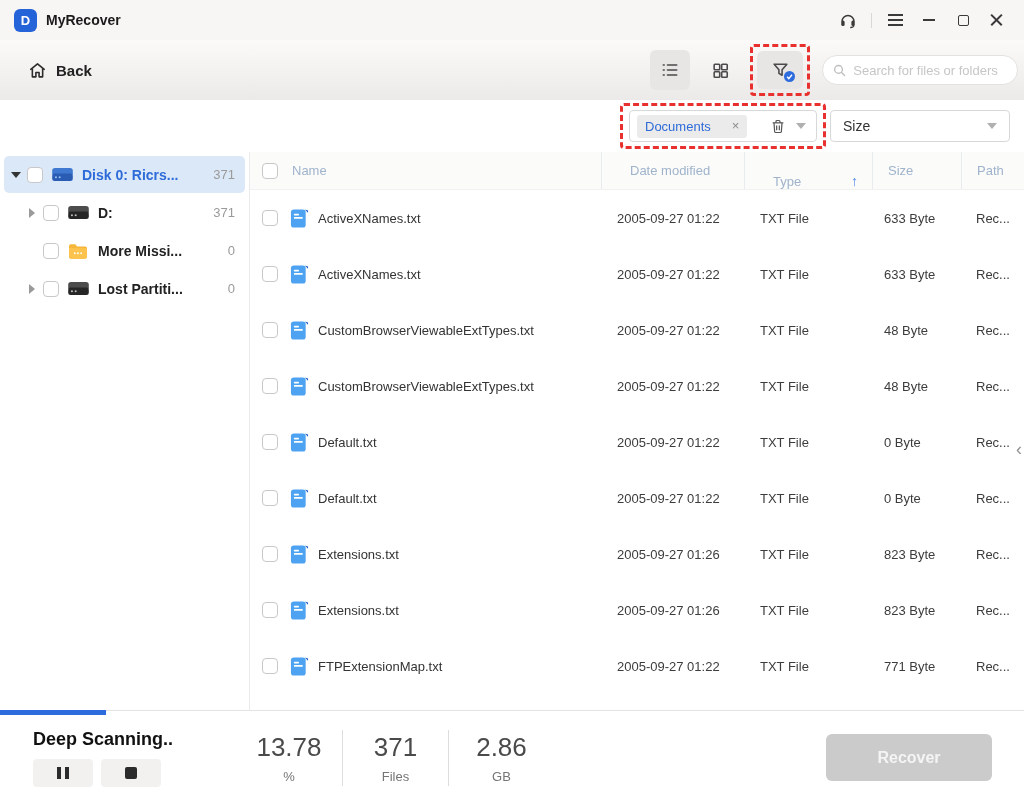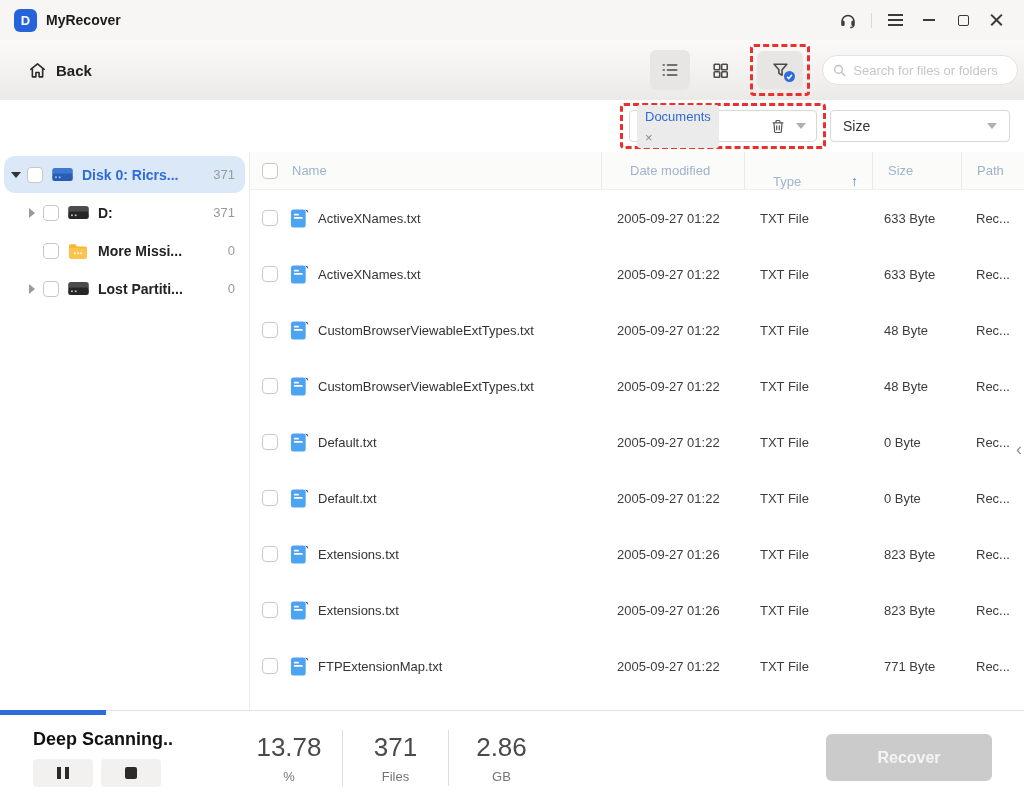--- a/index.html
+++ b/index.html
@@ -35,32 +35,32 @@
   .filter-btn { width:46px; height:38px; border-radius:6px; background:#e8e6e4; display:flex; align-items:center; justify-content:center; position:relative; }
   .filter-badge { position:absolute; right:8px; bottom:7px; width:11px; height:11px; border-radius:50%; background:#2e6bdc; display:flex; align-items:center; justify-content:center; }
   .search-box { width:196px; height:30px; border:1px solid #e3e2e0; border-radius:15px; background:#fff; display:flex; align-items:center; padding:0 10px; margin-left:12px; }
   .search-box input { border:none; outline:none; font-size:13px; color:#555; width:100%; margin-left:7px; font-family:"Liberation Sans", sans-serif; background:transparent; }
   .search-box input::placeholder { color:#c6c6c6; }
 
   
   .filter-row { height:52px; background:#fff; display:flex; align-items:center; justify-content:flex-end; padding-right:14px; flex:0 0 auto; }
   .filter-select-wrap { border:3px dashed #e8312e; border-radius:4px; padding:4px 6px; display:flex; align-items:center; }
   .filter-select { width:188px; height:32px; border:1px solid #d8d8d8; border-radius:4px; background:#fff; display:flex; align-items:center; padding:0 10px 0 7px; }
-  .filter-pill { background:#ebebeb; border-radius:3px; padding:4px 8px; display:flex; align-items:flex-start; gap:7px;flex-direction:column; }
+  .filter-pill { background:#ebebeb; border-radius:3px; padding:4px 8px; display:flex; align-items:flex-start; gap:21px; }
   .filter-pill-label { font-size:13px; color:#2e6bd8; }
   .filter-pill-x { font-size:13px; color:#8a8a8a; line-height:1; cursor:pointer; }
   .filter-select .spacer { flex:1; }
   .caret-down-gray { width:0; height:0; border-left:5px solid transparent; border-right:5px solid transparent; border-top:6px solid #b0b0b0; }
   .size-select { width:180px; height:32px; border:1px solid #d8d8d8; border-radius:4px; background:#fff; display:flex; align-items:center; padding:0 12px; margin-left:4px; justify-content:space-between; }
   .size-select-label { font-size:14px; color:#333; }
 
   
   .content { flex:1 1 auto; display:flex; position:relative; overflow:hidden; }
   .sidebar { width:250px; flex:0 0 auto; border-right:1px solid #eaeaea; padding-top:3px; background:#fff; }
-  .tree-item { height:37px; margin:1px 4px; border-radius:11px; display:flex; align-items:center; cursor:pointer; }
+  .tree-item { height:37px; margin:1px 4px; border-radius:5px; display:flex; align-items:center; cursor:pointer; }
   .tree-item.selected { background:#dbe8f8; }
   .caret-box { width:16px; flex:0 0 auto; display:flex; align-items:center; justify-content:center; }
   .tri-down { width:0; height:0; border-left:5px solid transparent; border-right:5px solid transparent; border-top:6px solid #333; display:none; }
   .tri-right { width:0; height:0; border-top:5px solid transparent; border-bottom:5px solid transparent; border-left:6px solid #9a9a9a; display:none; }
   .tree-item.caret-down .tri-down { display:block; }
   .tree-item.caret-right .tri-right { display:block; }
   .checkbox { width:16px; height:16px; border:1.5px solid #c8c8c8; border-radius:4px; background:#fff; flex:0 0 auto; }
   .tree-item .checkbox { margin-left:3px; }
   .tree-icon-box { width:24px; margin-left:8px; flex:0 0 auto; display:flex; align-items:center; }
   .tree-icon { display:none; }

